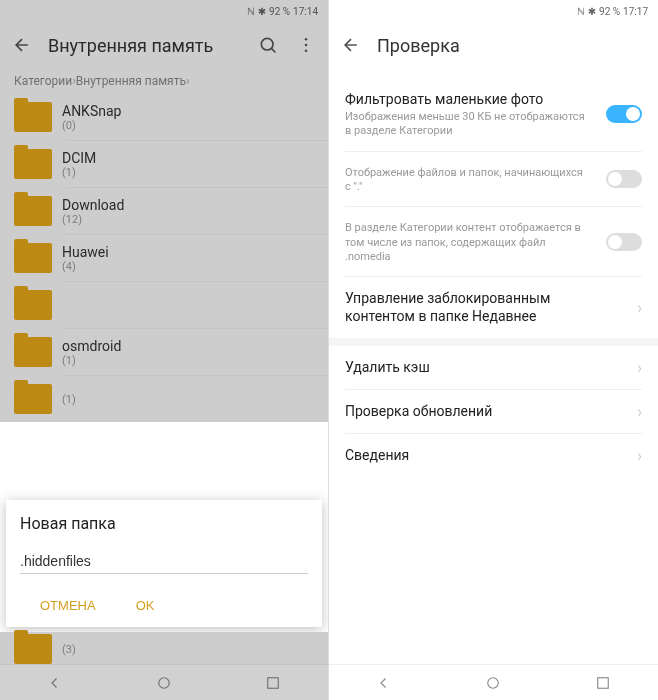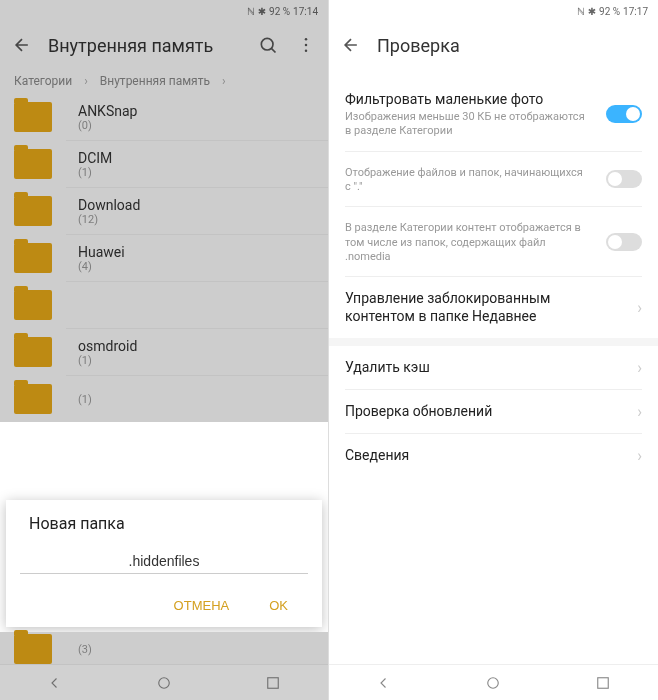--- a/index.html
+++ b/index.html
@@ -14,37 +14,37 @@
 
 
 .dimmed { filter: brightness(0.82); background: #fafafa; }
 
 
 .appbar { height: 46px; display: flex; align-items: center; padding: 0 10px; gap: 14px; }
 .appbar-title { font-size: 18px; color: #333; flex: 1; }
 .icon-btn { width: 24px; height: 24px; display: flex; align-items: center; justify-content: center; color: #555; cursor: pointer; }
 
 
-.breadcrumb { padding: 6px 14px; font-size: 12px; color: #888; display: flex; align-items: center; gap: 12px; }
+.breadcrumb { padding: 6px 14px; font-size: 12px; color: #888; display: flex; align-items: center; gap: 0; }
 .breadcrumb .chev { color: #aaa; }
 
 
-.folder-row { display: flex; align-items: center; padding: 8px 14px; gap: 26px; }
+.folder-row { display: flex; align-items: center; padding: 8px 14px; gap: 10px; }
 .folder-icon { width: 38px; height: 30px; background: #e6a817; border-radius: 2px; position: relative; }
 .folder-icon::before { content: ""; position: absolute; top: -4px; left: 0; width: 14px; height: 5px; background: #e6a817; border-radius: 2px 2px 0 0; }
 .folder-info { flex: 1; }
 .folder-name { font-size: 14px; color: #333; }
 .folder-count { font-size: 11px; color: #999; }
 .divider { height: 1px; background: #eee; margin-left: 66px; }
 
 
 .dialog { position: absolute; left: 6px; right: 6px; top: 500px; background: #fff; box-shadow: 0 2px 12px rgba(0,0,0,0.25); padding: 14px 14px 4px; }
-.dialog-title { font-size: 16px; color: #222; margin-bottom: 16px; margin-left: 9px; }
-.dialog-input { width: 100%; border: none; border-bottom: 1px solid #ccc; font-size: 14px; padding: 4px 0; color: #333; outline: none; text-align: center; }
-.dialog-actions { display: flex; justify-content: flex-end; margin-top: 14px; }
+.dialog-title { font-size: 16px; color: #222; margin-bottom: 16px; }
+.dialog-input { width: 100%; border: none; border-bottom: 1px solid #ccc; font-size: 14px; padding: 4px 0; color: #333; outline: none; }
+.dialog-actions { display: flex; justify-content: flex-start; margin-top: 14px; }
 .dialog-btn { padding: 10px 20px; font-size: 13px; font-weight: 500; color: #d4a020; background: none; border: none; cursor: pointer; }
 
 
 .behind { background: #fafafa; filter: brightness(0.82); }
 
 
 .navbar { position: absolute; bottom: 0; left: 0; right: 0; height: 36px; display: flex; align-items: center; justify-content: space-around; border-top: 1px solid #eee; background: #fff; }
 .nav-icon { width: 18px; height: 18px; color: #888; }
 .setting-row { padding: 12px 16px; display: flex; align-items: center; gap: 18px; }
 .setting-text { flex: 1; }

